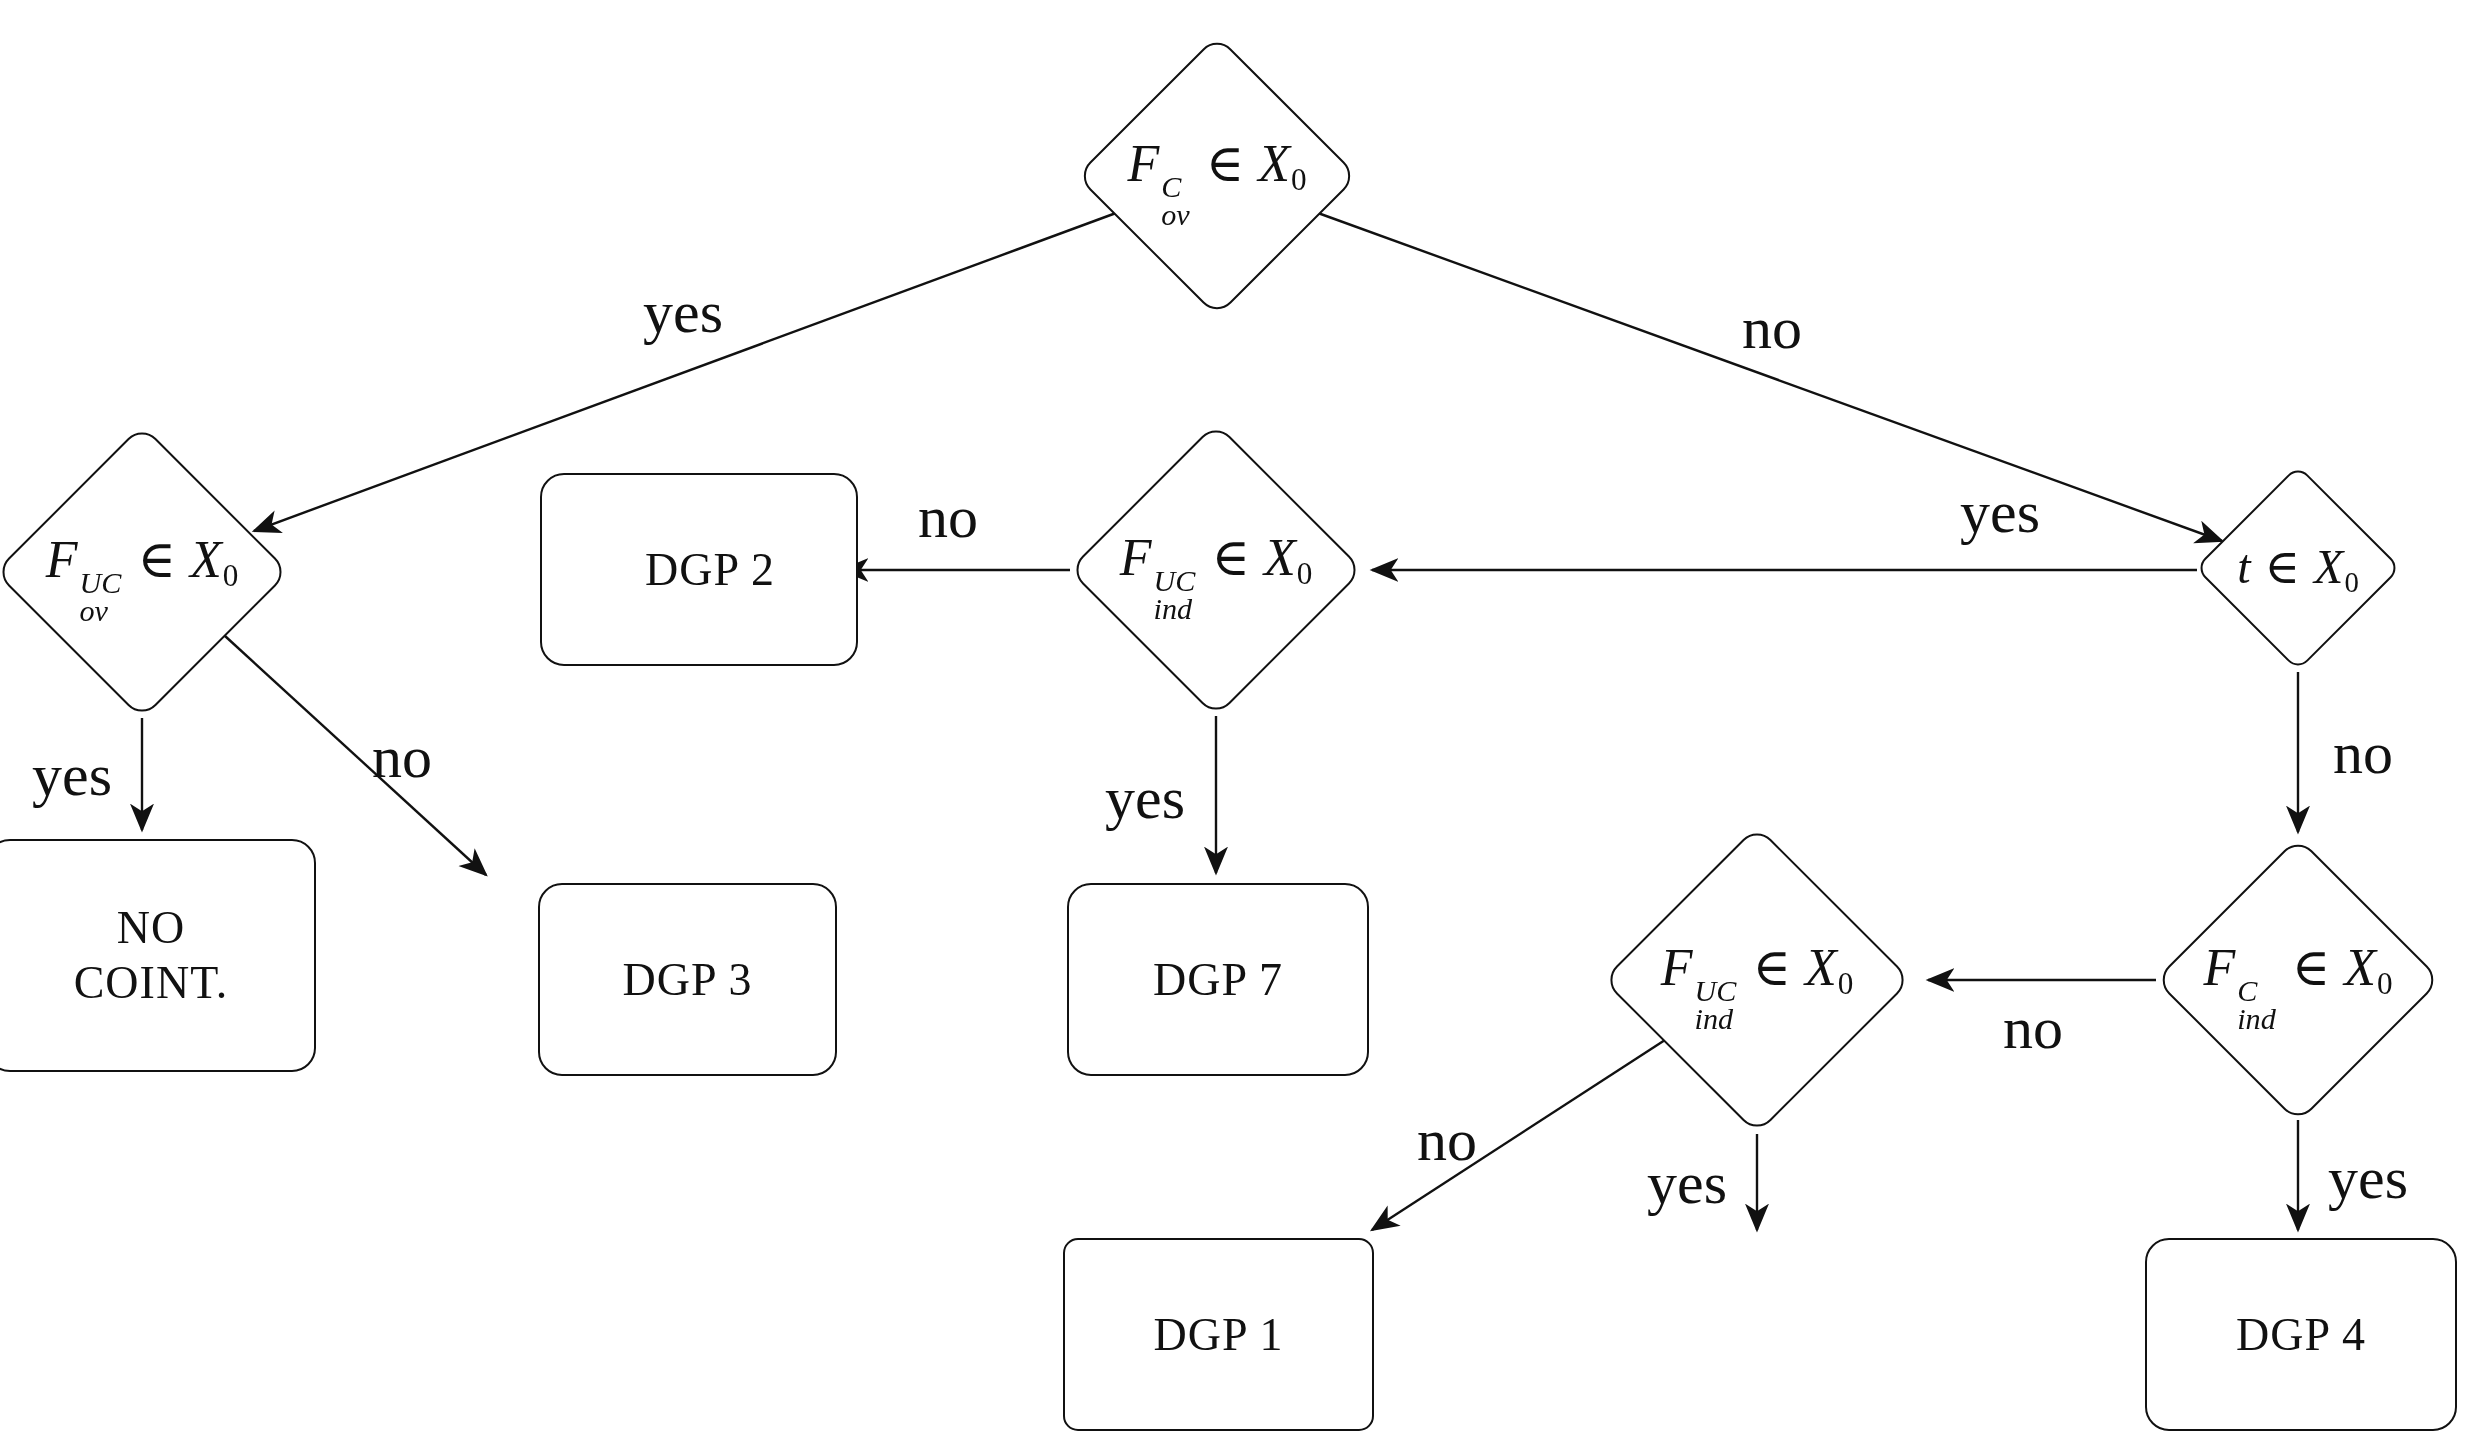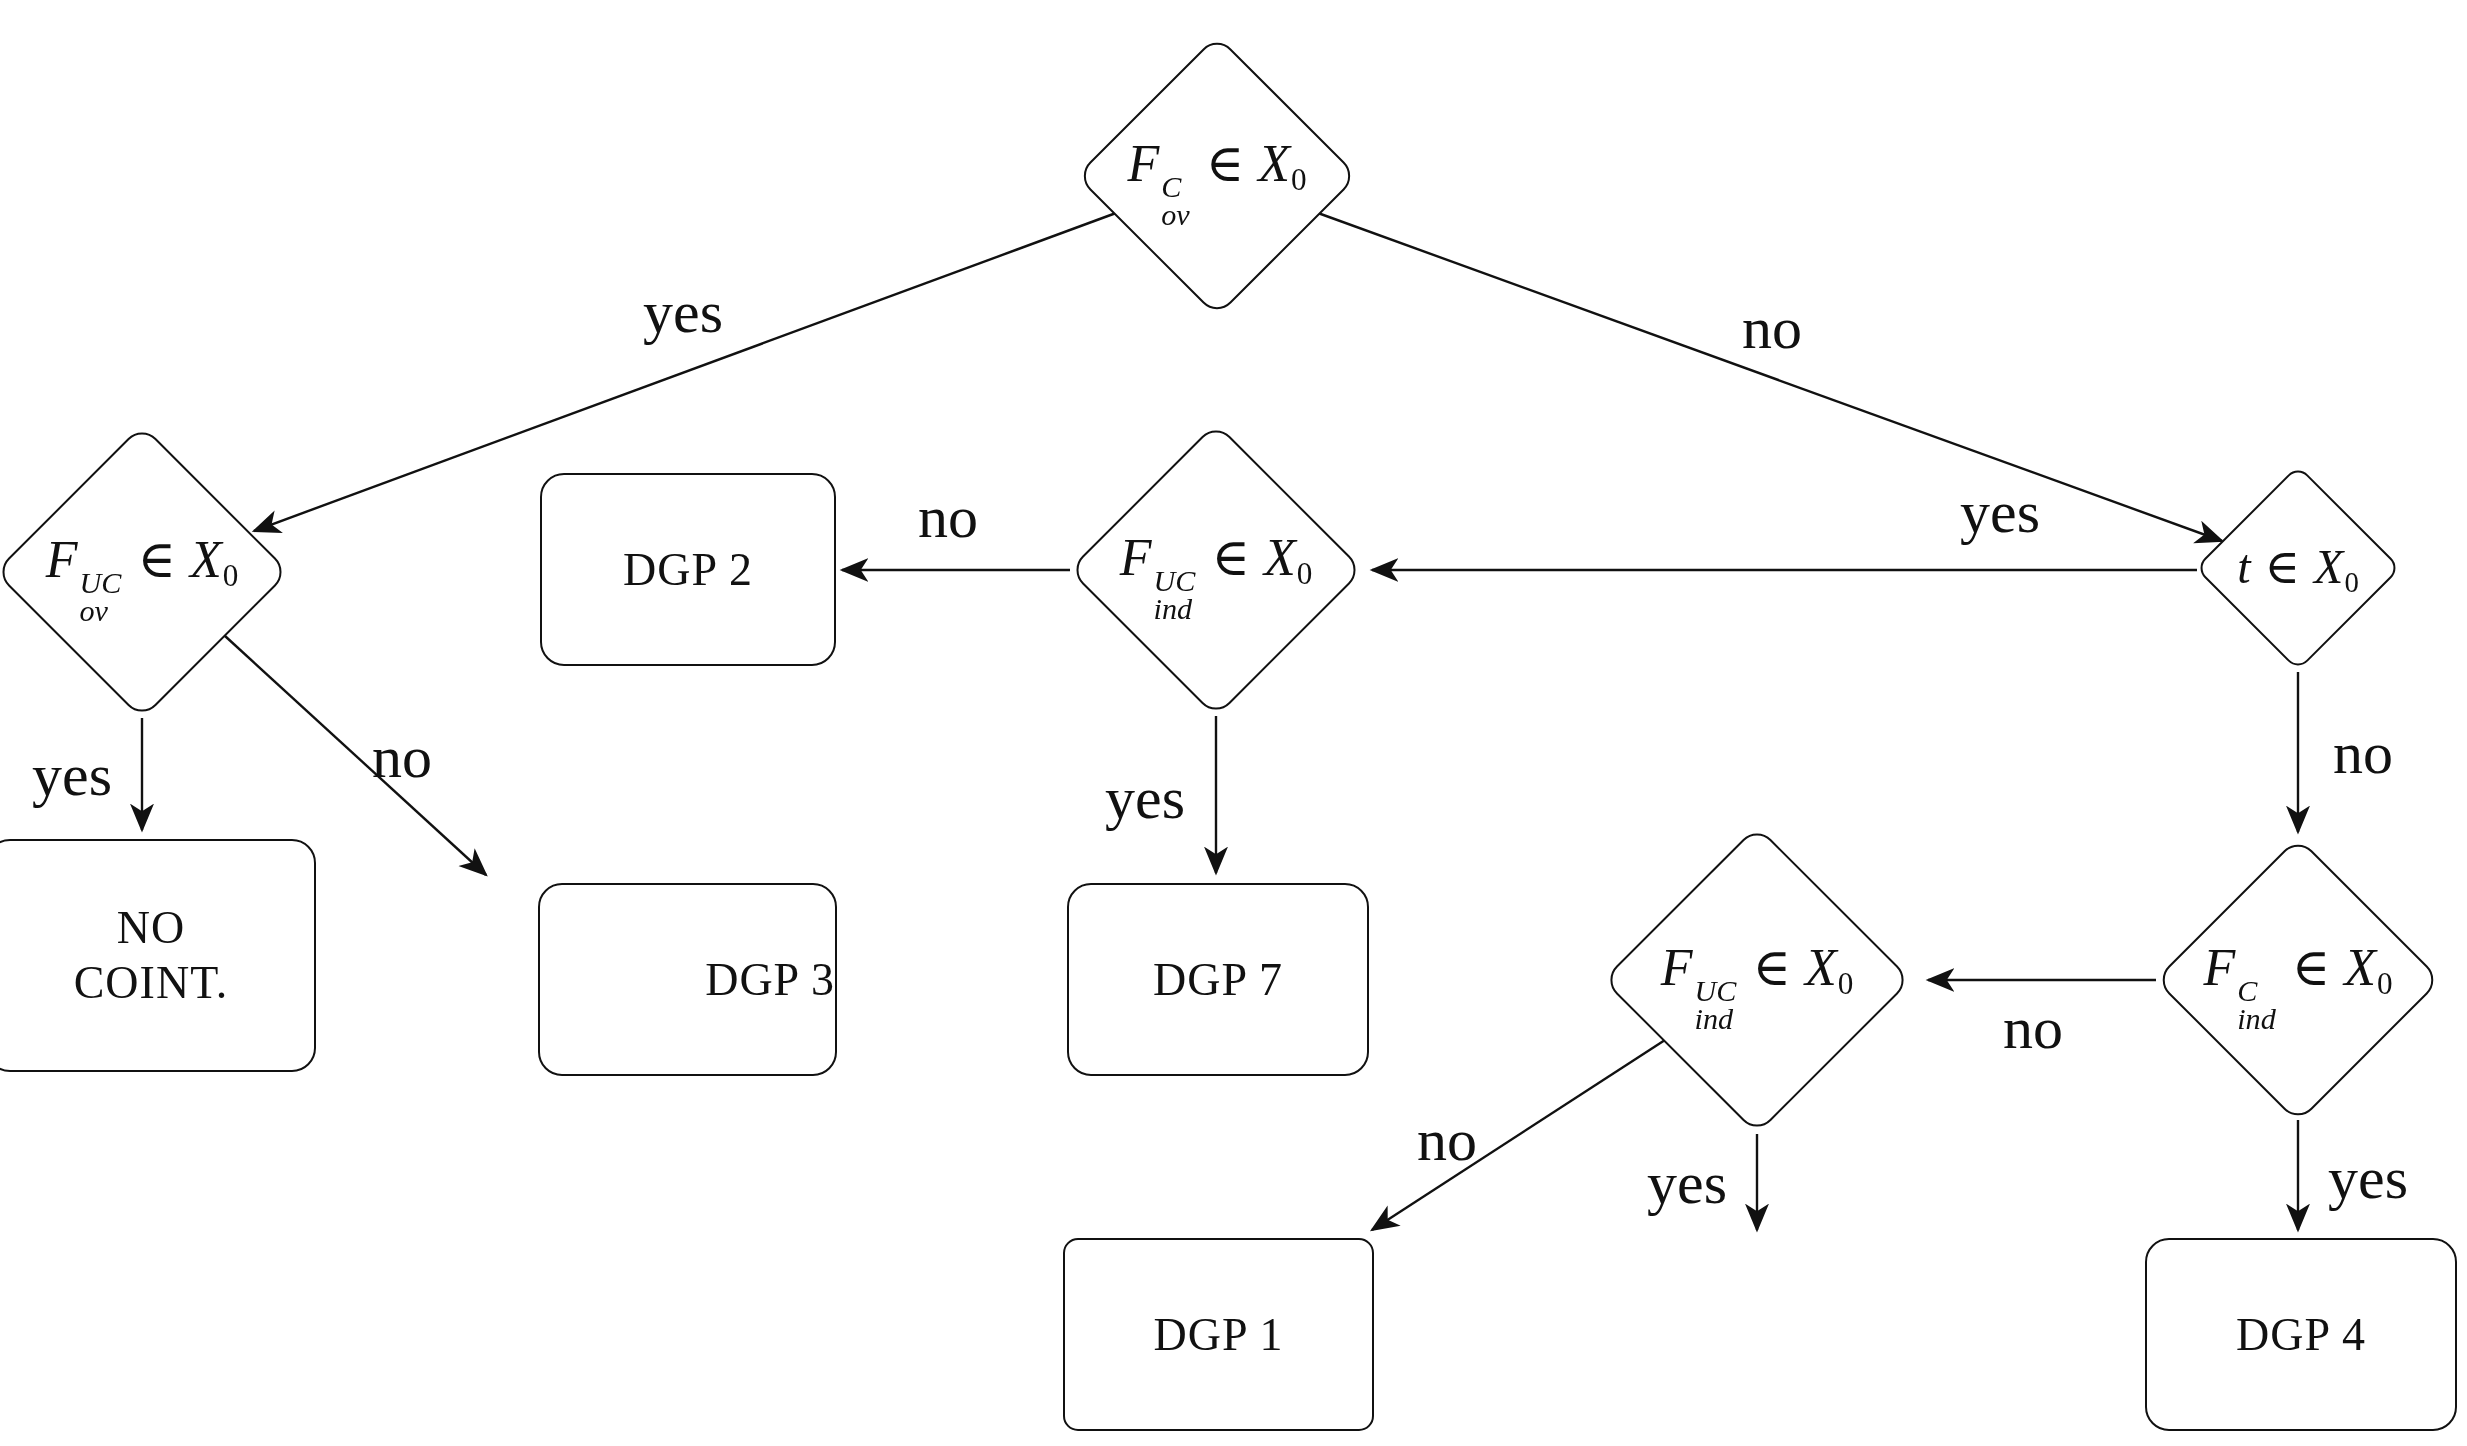--- a/index.html
+++ b/index.html
@@ -103,24 +103,24 @@
           <span>ind</span>
         </span><span class="rel">∈</span><span class="mi">X</span><span class="msub0">0</span></div>
   </div>
 
   <div class="rbox" style="left:-14px;top:839px;width:326px;height:229px;">
     <div>
       <span class="bl">NO</span>
       <span class="bl">COINT.</span>
     </div>
   </div>
-  <div class="rbox" style="left:540px;top:473px;width:292px;height:189px;">
+  <div class="rbox" style="left:540px;top:473px;width:292px;height:189px;padding-left:22px;">
     <span>DGP 2</span>
   </div>
-  <div class="rbox" style="left:538px;top:883px;width:295px;height:189px;justify-content:flex-end;">
+  <div class="rbox" style="left:538px;top:883px;width:295px;height:189px;">
     <span>DGP 3</span>
   </div>
   <div class="rbox" style="left:1067px;top:883px;width:298px;height:189px;">
     <span>DGP 7</span>
   </div>
   <div class="rbox" style="left:1063px;top:1238px;width:307px;height:189px;border-radius:15px;">
     <span>DGP 1</span>
   </div>
   <div class="rbox" style="left:2145px;top:1238px;width:308px;height:189px;">
     <span>DGP 4</span>

